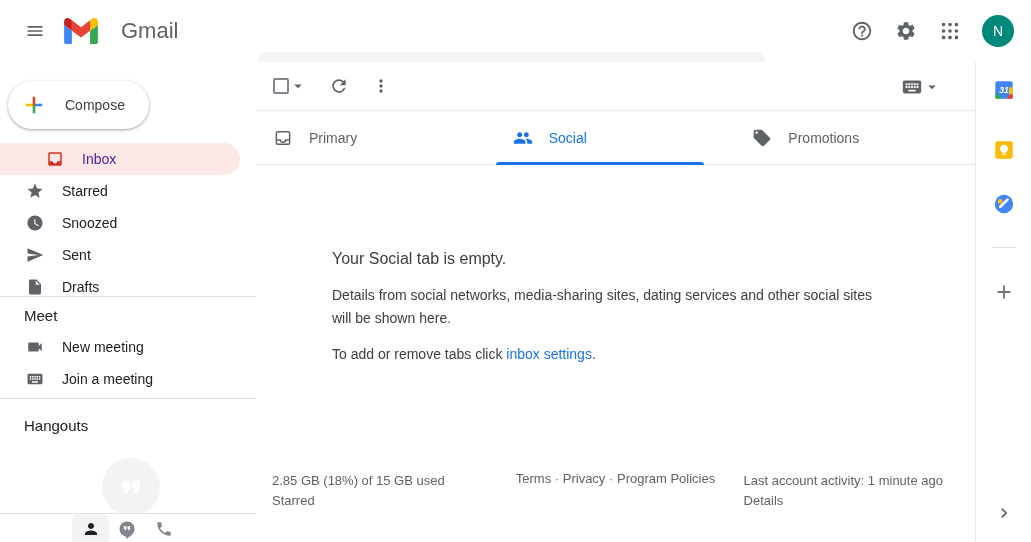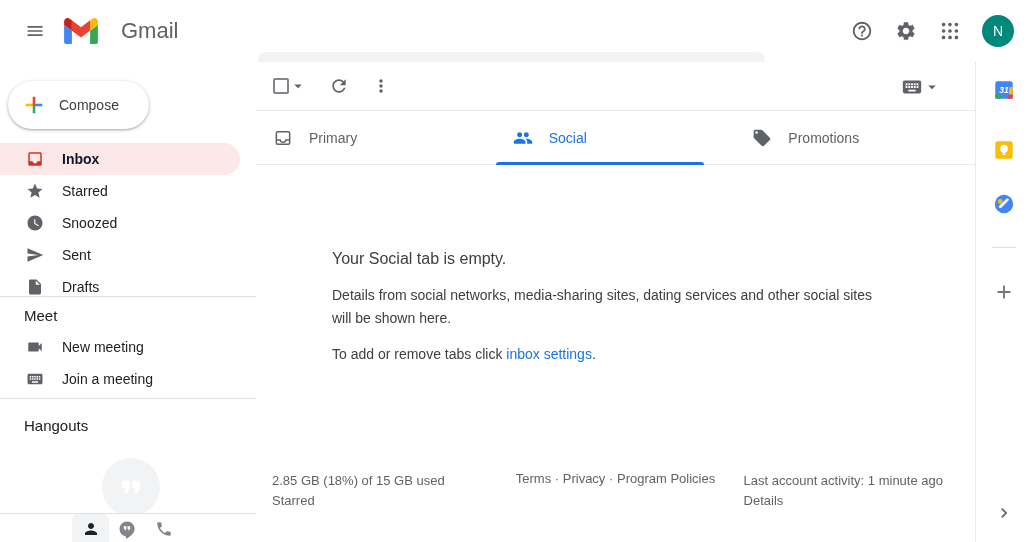--- a/index.html
+++ b/index.html
@@ -18,25 +18,25 @@
   .search input { flex:1; border:none; outline:none; background:transparent; font-size:16px; color:#202124; font-family:inherit; }
   .search input::placeholder { color:#5f6368; }
   .hdr-icon { position:absolute; top:11px; width:40px; height:40px; border-radius:50%; color:#5f6368; }
   .help { left:842px; } .gear { left:886px; } .apps { left:930px; }
   .avatar { position:absolute; left:982px; top:15px; width:32px; height:32px; border-radius:50%; background:#00897b; color:#fff; font-size:14px; font-weight:500; display:flex; align-items:center; justify-content:center; cursor:pointer; }
 
   
   .sidebar { position:absolute; top:62px; left:0; width:256px; height:480px; background:#fff; }
   .compose { position:absolute; left:8px; top:19px; width:141px; height:48px; border-radius:24px; background:#fff;
              box-shadow:0 1px 2px 0 rgba(60,64,67,.30), 0 1px 3px 1px rgba(60,64,67,.15);
-             display:flex; align-items:center; gap:14px; padding-left:15px; font-size:14px; font-weight:500; color:#3c4043; cursor:pointer; }
+             display:flex; align-items:center; gap:20px; padding-left:15px; font-size:14px; font-weight:500; color:#3c4043; cursor:pointer; }
   .nav { position:absolute; top:81px; left:0; width:256px; }
   .nav-item { height:32px; width:240px; display:flex; align-items:center; border-radius:0 16px 16px 0; font-size:14px; color:#202124; cursor:pointer; }
   .nav-item .nicon { width:18px; height:18px; margin:0 18px 0 26px; color:#5f6368; display:flex; }
-  .nav-item.selected { background:#fce8e6; color:#0f172a; font-weight:700; }
+  .nav-item.selected { background:#fce8e6; color:#4c1d95; font-weight:400;padding-left:20px; }
   .nav-item.selected .nicon { color:#d93025; }
   .section { position:absolute; left:0; width:256px; background:#fff; border-top:1px solid #e0e0e0; }
   .meet-section { top:234px; height:102px; }
   .hang-section { top:336px; height:115px; }
   .section-header { padding:10px 0 7px 24px; font-size:15px; font-weight:500; color:#202124; }
   .hang-section .section-header { padding-top:18px; }
   .hangouts-circle { position:absolute; top:396px; left:102px; width:58px; height:58px; border-radius:50%; background:#f1f3f4; display:flex; align-items:center; justify-content:center; cursor:pointer; }
   .sidebar-bottom { position:absolute; bottom:0; left:0; width:256px; height:29px; background:#fff; border-top:1px solid #e0e0e0; z-index:3; }
   .person-tab { position:absolute; left:72px; top:0; width:37px; height:29px; background:#f1f3f4; border-radius:6px 6px 0 0; color:#202124; }
   .sb-ic { position:absolute; top:5px; width:20px; height:20px; color:#80868b; }

